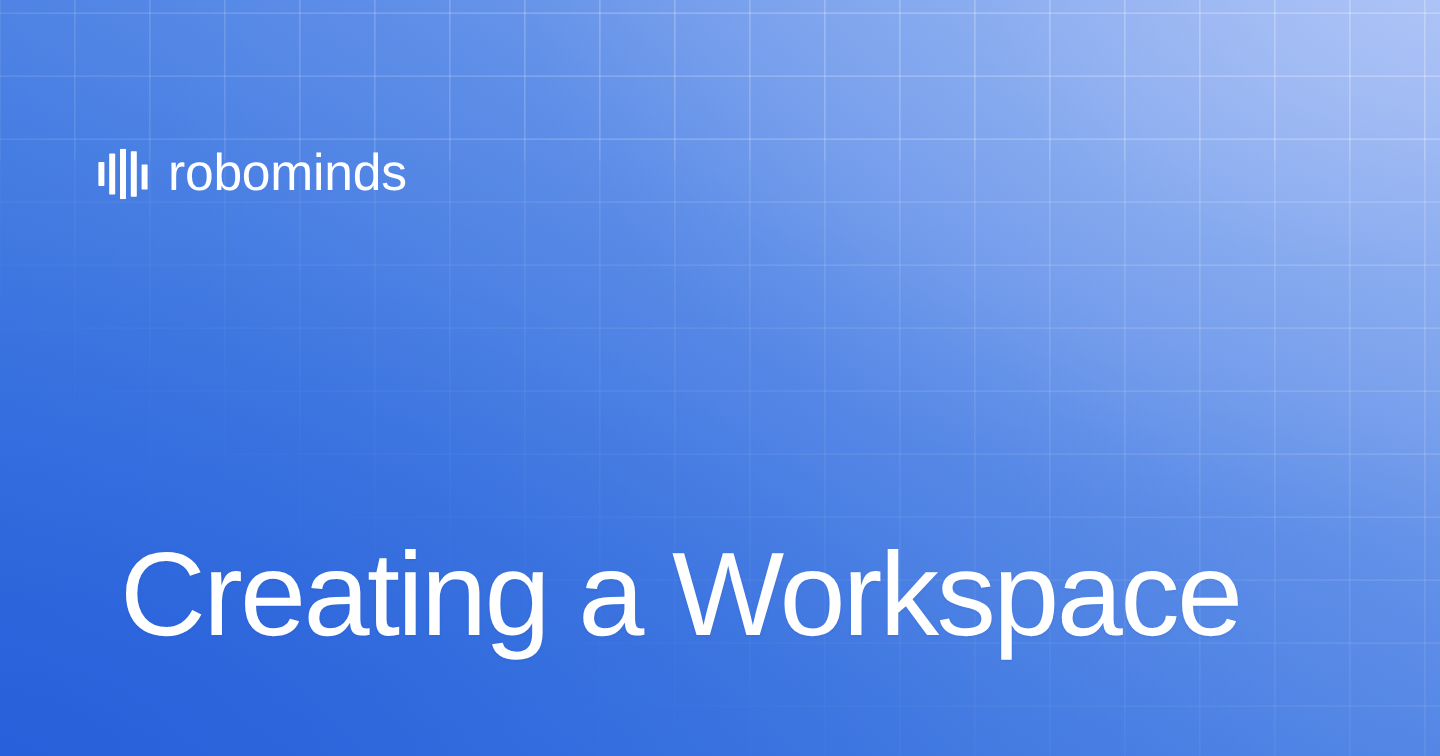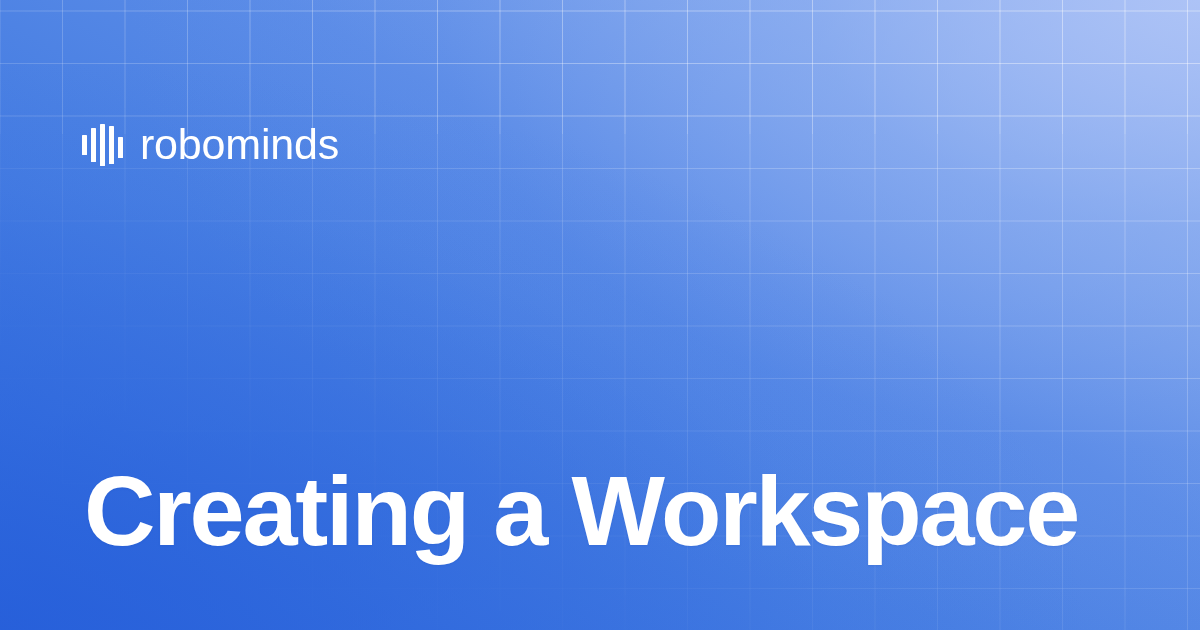--- a/index.html
+++ b/index.html
@@ -141,25 +141,25 @@
     letter-spacing: -0.2px;
     white-space: nowrap;
   }
 
   
   .headline {
     position: absolute;
     left: 84px;
     right: 84px;
     bottom: 66px;
-    margin: 0;
+    margin: 16px;
     color: #ffffff;
     font-size: 99px;
     line-height: 1.06;
-    font-weight: 700;
+    font-weight: 400;
     letter-spacing: -2.2px;
     text-shadow: 0 1px 2px rgba(30,80,190,0.18);
   }
 </style>
 </head>
 <body>
 
 <div class="og-card">
 
   <div class="bg-gradient"></div>

